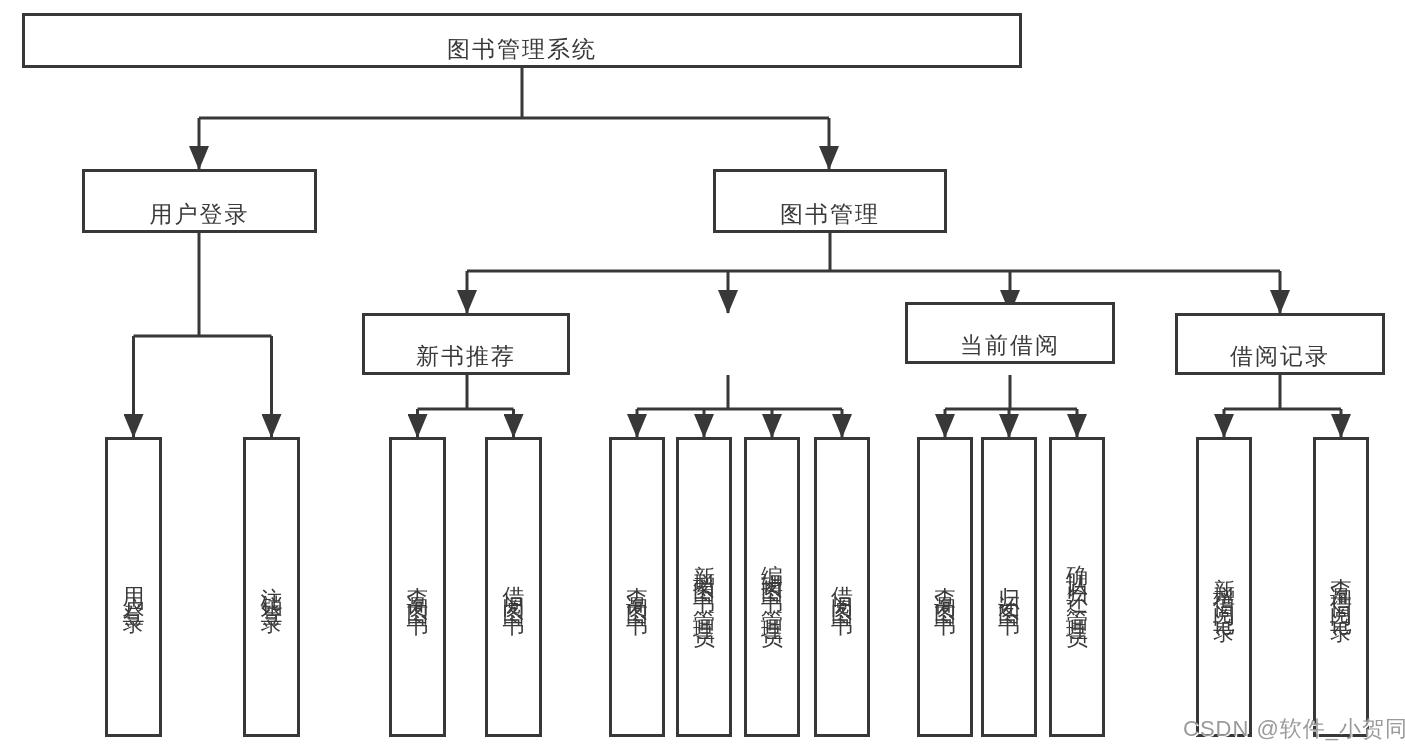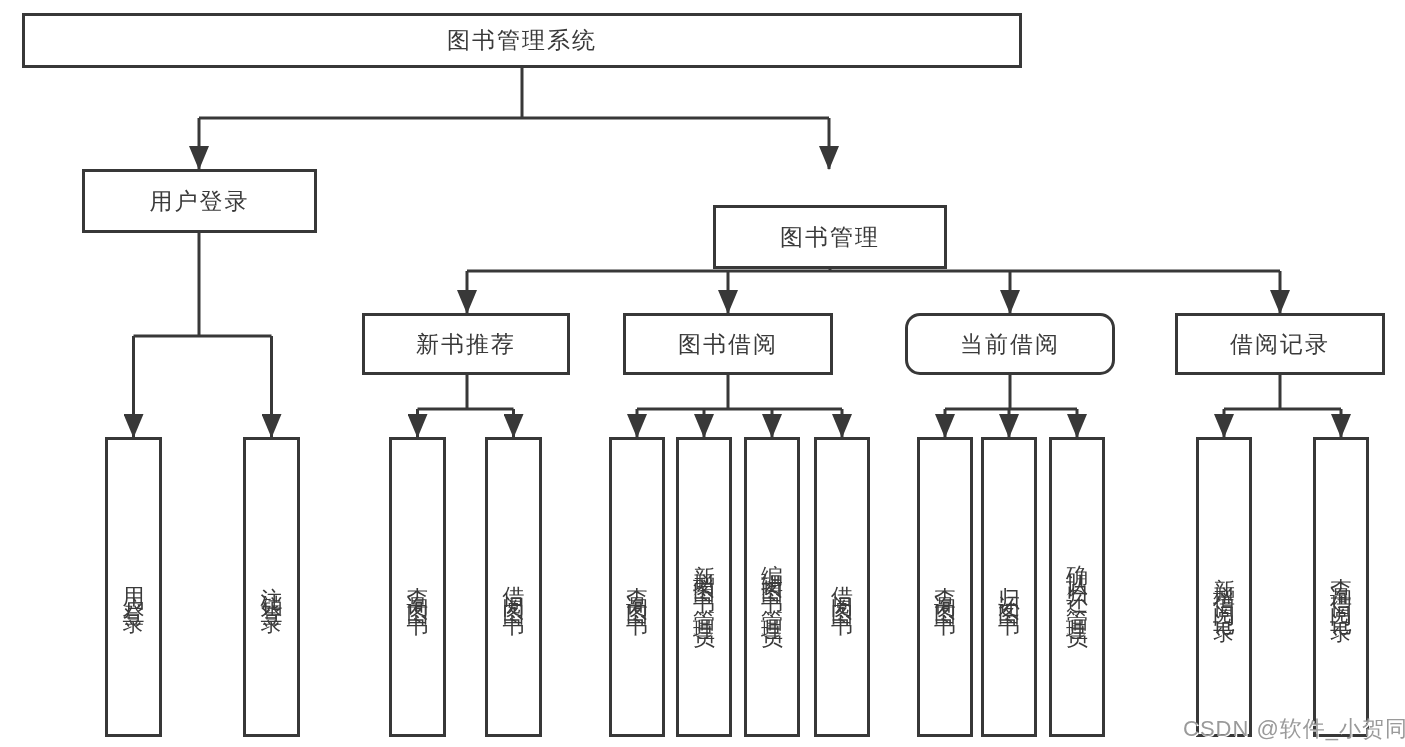--- a/index.html
+++ b/index.html
@@ -29,20 +29,21 @@
     display: flex;
     align-items: center;
     justify-content: center;
     color: #3a3a3a;
     z-index: 2;
   }
   .h-node {
     font-size: 23px;
     letter-spacing: 2px;
     white-space: nowrap;
+    align-items: flex-end;
   }
   .leaf {
     width: 56px;
     height: 300px;
     top: 437px;
   }
   .leaf .v-label {
     writing-mode: vertical-rl;
     text-orientation: mixed;
     font-size: 22px;
@@ -110,31 +111,28 @@
     </g>
   </svg>
 
   <div class="node h-node" style="left:22px; top:13px; width:1000px; height:55px;">
     <span>图书管理系统</span>
   </div>
 
   <div class="node h-node" style="left:82px; top:169px; width:235px; height:64px;">
     <span>用户登录</span>
   </div>
-  <div class="node h-node" style="left:713px; top:169px; width:234px; height:64px;margin-top:36px;">
+  <div class="node h-node" style="left:713px; top:169px; width:234px; height:64px;">
     <span>图书管理</span>
   </div>
 
   <div class="node h-node" style="left:362px; top:313px; width:208px; height:62px;">
     <span>新书推荐</span>
   </div>
-  <div class="node h-node" style="left:623px; top:313px; width:210px; height:62px;">
-    <span>图书借阅</span>
-  </div>
-  <div class="node h-node" style="left:905px; top:313px; width:210px; height:62px;border-radius:15px;">
+  <div class="node h-node" style="left:905px; top:302px; width:210px; height:62px;">
     <span>当前借阅</span>
   </div>
   <div class="node h-node" style="left:1175px; top:313px; width:210px; height:62px;">
     <span>借阅记录</span>
   </div>
 
   <div class="node leaf" style="left:105px; width:57px;">
     <span class="v-label">用户登录</span>
   </div>
   <div class="node leaf" style="left:243px; width:57px;">

